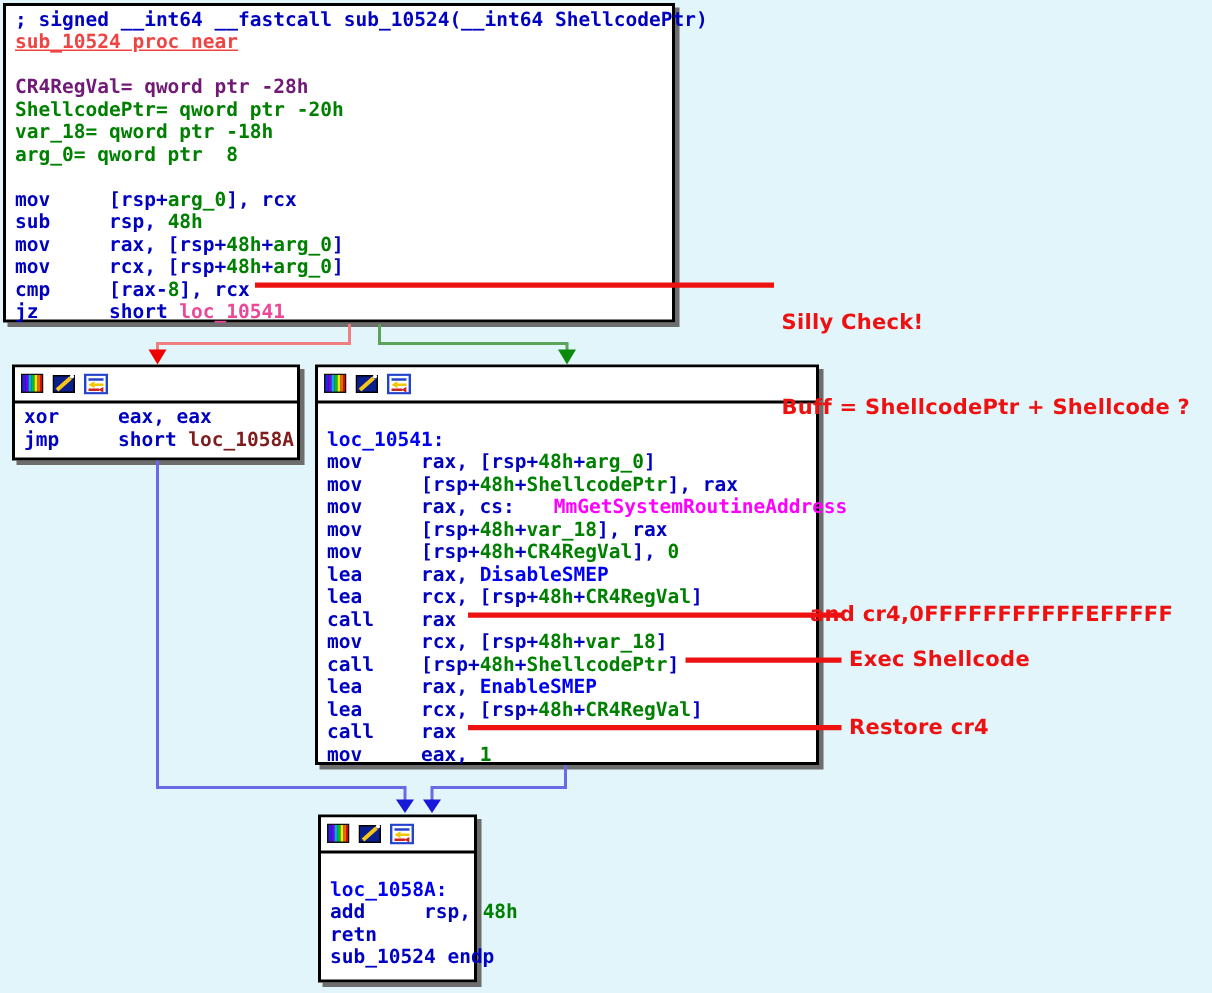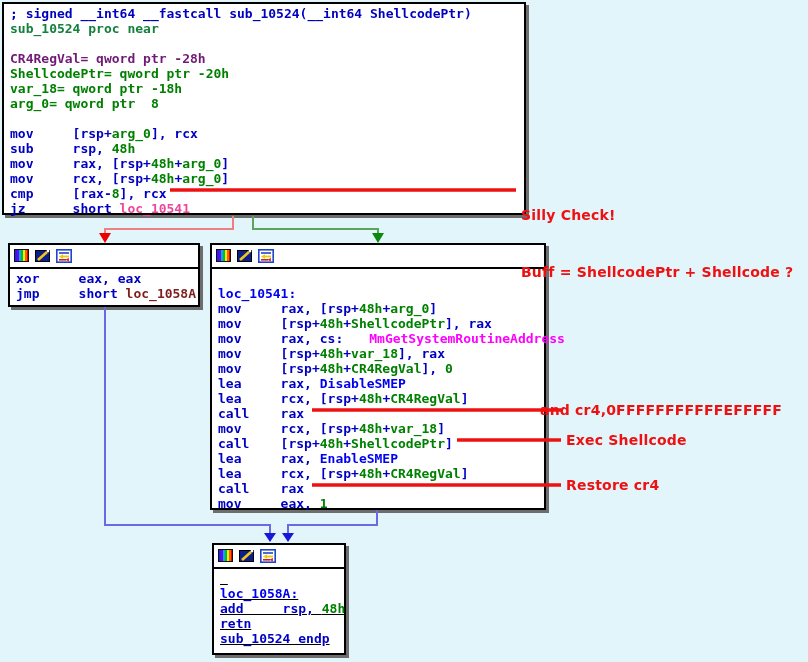--- a/index.html
+++ b/index.html
@@ -26,24 +26,24 @@
   .annot{
     position:absolute;color:#ee1111;font-weight:bold;
     font-family:"DejaVu Sans","Liberation Sans",sans-serif;
     font-size:14px;line-height:19px;letter-spacing:0.2px;white-space:pre;
   }
   #overlay{position:absolute;left:0;top:0;pointer-events:none;z-index:10;}
 </style>
 </head>
 <body>
 
-<div class="block" id="block-top" style="left:2px;top:2px;width:524px;height:213px;">
+<div class="block" id="block-top" style="left:2px;top:2px;width:448px;height:213px;">
   <div class="body">
       <div class="asm-line"><span style="color: rgb(0, 0, 192);">; signed __int64 __fastcall sub_10524(__int64 ShellcodePtr)</span></div>
-      <div class="asm-line"><span style="color: #15803d;">sub_10524 proc near</span></div>
+      <div class="asm-line"><span style="color: #ef4444; text-decoration: underline;">sub_10524 proc near</span></div>
       <div class="asm-line">&nbsp;</div>
       <div class="asm-line"><span style="color: #701a75;">CR4RegVal= qword ptr -28h</span></div>
       <div class="asm-line"><span style="color: rgb(0, 128, 0);">ShellcodePtr= qword ptr -20h</span></div>
       <div class="asm-line"><span style="color: rgb(0, 128, 0);">var_18= qword ptr -18h</span></div>
       <div class="asm-line"><span style="color: rgb(0, 128, 0);">arg_0= qword ptr  8</span></div>
       <div class="asm-line">&nbsp;</div>
       <div class="asm-line"><span style="color: rgb(0, 0, 192);">mov     [rsp+</span><span style="color: rgb(0, 128, 0);">arg_0</span><span style="color: rgb(0, 0, 192);">], rcx</span></div>
       <div class="asm-line"><span style="color: rgb(0, 0, 192);">sub     rsp, </span><span style="color: rgb(0, 128, 0);">48h</span></div>
       <div class="asm-line"><span style="color: rgb(0, 0, 192);">mov     rax, [rsp+</span><span style="color: rgb(0, 128, 0);">48h</span><span style="color: rgb(0, 0, 192);">+</span><span style="color: rgb(0, 128, 0);">arg_0</span><span style="color: rgb(0, 0, 192);">]</span></div>
       <div class="asm-line"><span style="color: rgb(0, 0, 192);">mov     rcx, [rsp+</span><span style="color: rgb(0, 128, 0);">48h</span><span style="color: rgb(0, 0, 192);">+</span><span style="color: rgb(0, 128, 0);">arg_0</span><span style="color: rgb(0, 0, 192);">]</span></div>
@@ -123,21 +123,21 @@
       <div class="asm-line"><span style="color: rgb(0, 0, 192);">call    rax</span></div>
       <div class="asm-line"><span style="color: rgb(0, 0, 192);">mov     rcx, [rsp+</span><span style="color: rgb(0, 128, 0);">48h</span><span style="color: rgb(0, 0, 192);">+</span><span style="color: rgb(0, 128, 0);">var_18</span><span style="color: rgb(0, 0, 192);">]</span></div>
       <div class="asm-line"><span style="color: rgb(0, 0, 192);">call    [rsp+</span><span style="color: rgb(0, 128, 0);">48h</span><span style="color: rgb(0, 0, 192);">+</span><span style="color: rgb(0, 128, 0);">ShellcodePtr</span><span style="color: rgb(0, 0, 192);">]</span></div>
       <div class="asm-line"><span style="color: rgb(0, 0, 192);">lea     rax, </span><span style="color: rgb(0, 0, 240);">EnableSMEP</span></div>
       <div class="asm-line"><span style="color: rgb(0, 0, 192);">lea     rcx, [rsp+</span><span style="color: rgb(0, 128, 0);">48h</span><span style="color: rgb(0, 0, 192);">+</span><span style="color: rgb(0, 128, 0);">CR4RegVal</span><span style="color: rgb(0, 0, 192);">]</span></div>
       <div class="asm-line"><span style="color: rgb(0, 0, 192);">call    rax</span></div>
       <div class="asm-line"><span style="color: rgb(0, 0, 192);">mov     eax, </span><span style="color: rgb(0, 128, 0);">1</span></div>
     </div>
 </div>
 
-<div class="block" id="block-bottom" style="left:212px;top:543px;width:134px;height:112px;text-decoration:underline;">
+<div class="block" id="block-bottom" style="left:212px;top:543px;width:106px;height:112px;">
   <div class="titlebar">
     <span class="icon"><svg width="15" height="13">
           <rect x="0" y="0" width="15" height="13" fill="#111"></rect>
           <rect x="1" y="1" width="2" height="11" fill="#2222ee"></rect>
           <rect x="3" y="1" width="2" height="11" fill="#7700ee"></rect>
           <rect x="5" y="1" width="2" height="11" fill="#00aaee"></rect>
           <rect x="7" y="1" width="2" height="11" fill="#00bb33"></rect>
           <rect x="9" y="1" width="2" height="11" fill="#eeee00"></rect>
           <rect x="11" y="1" width="2" height="11" fill="#ee6600"></rect>
           <rect x="13" y="1" width="1" height="11" fill="#ee0000"></rect>

